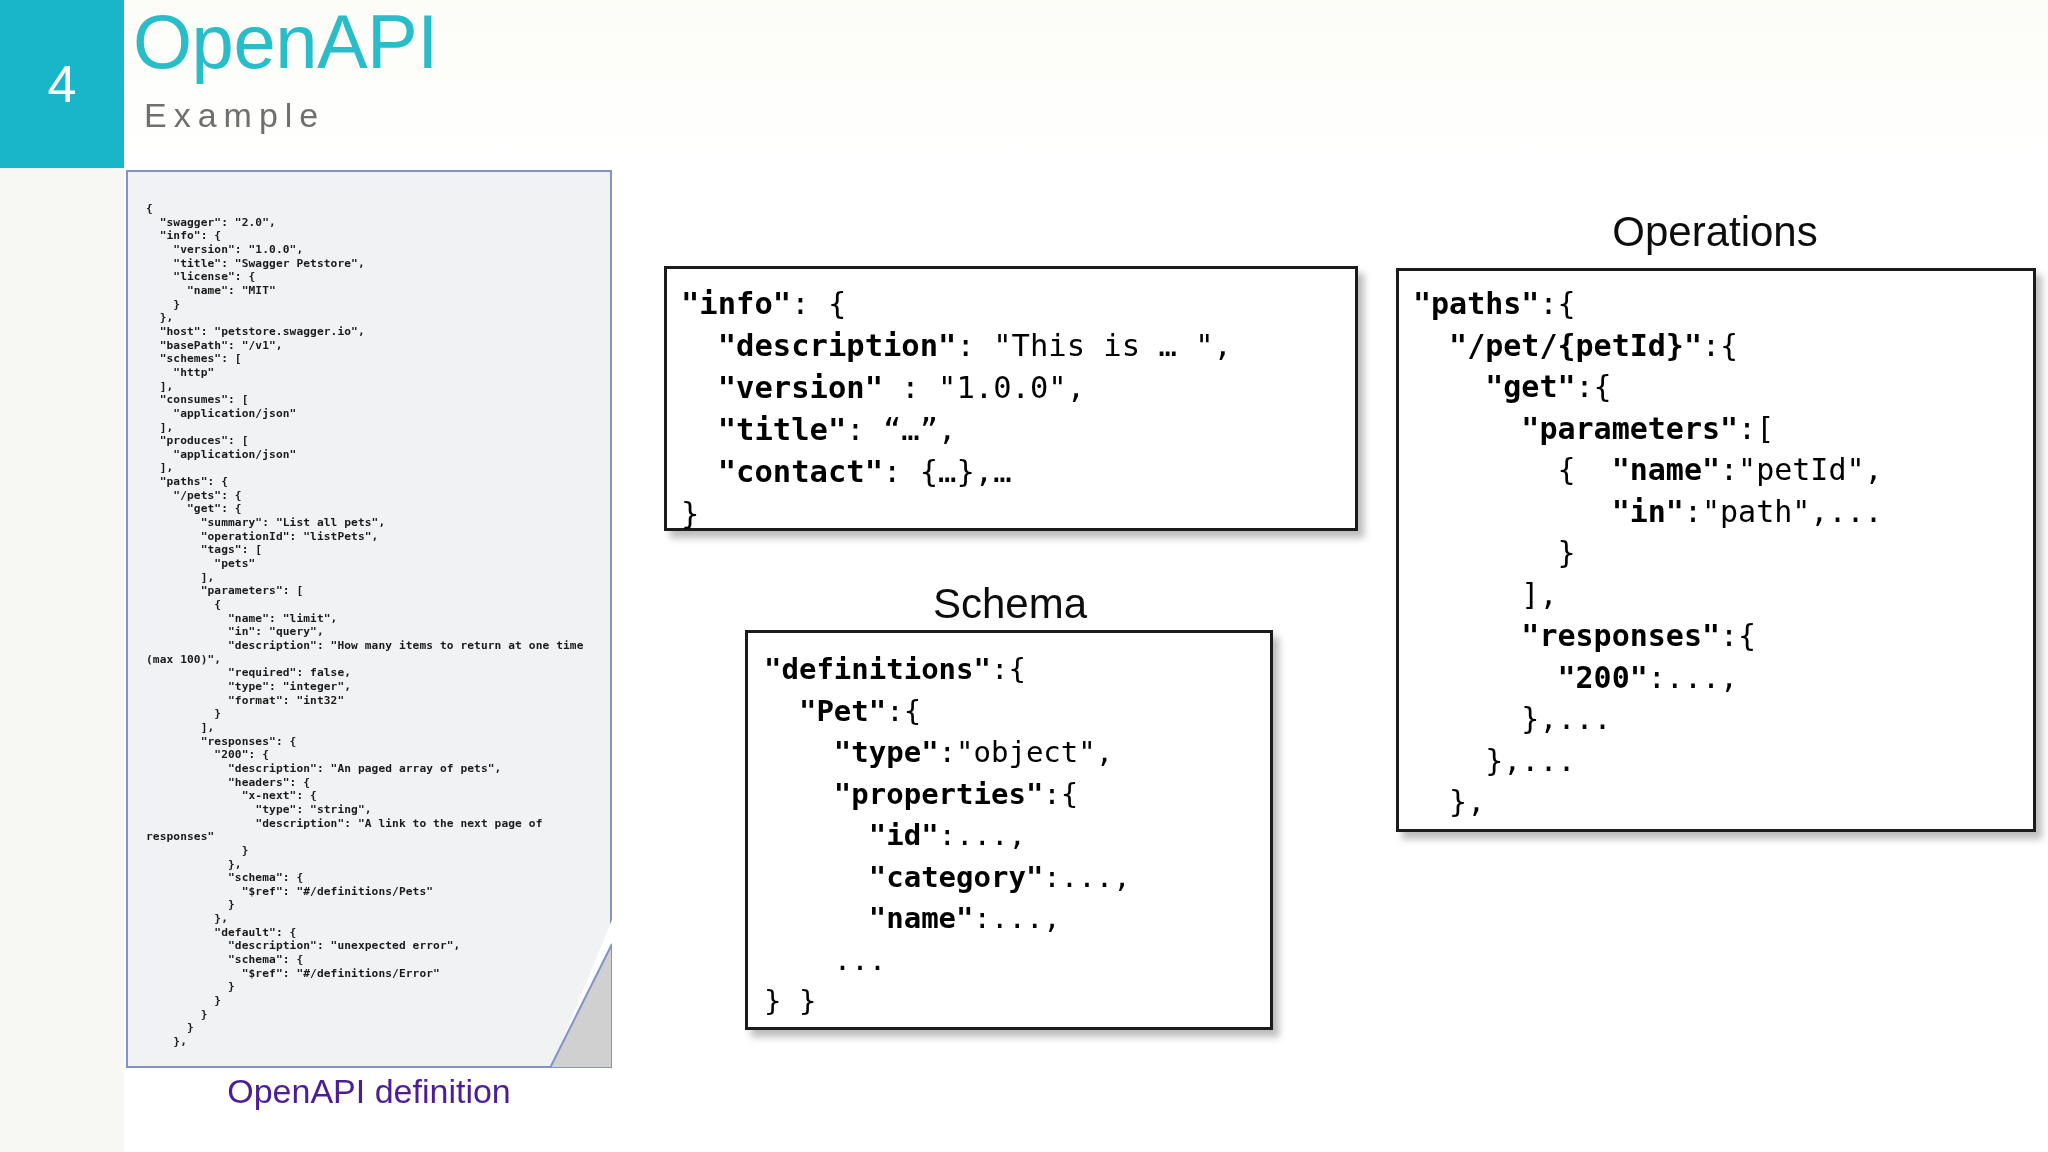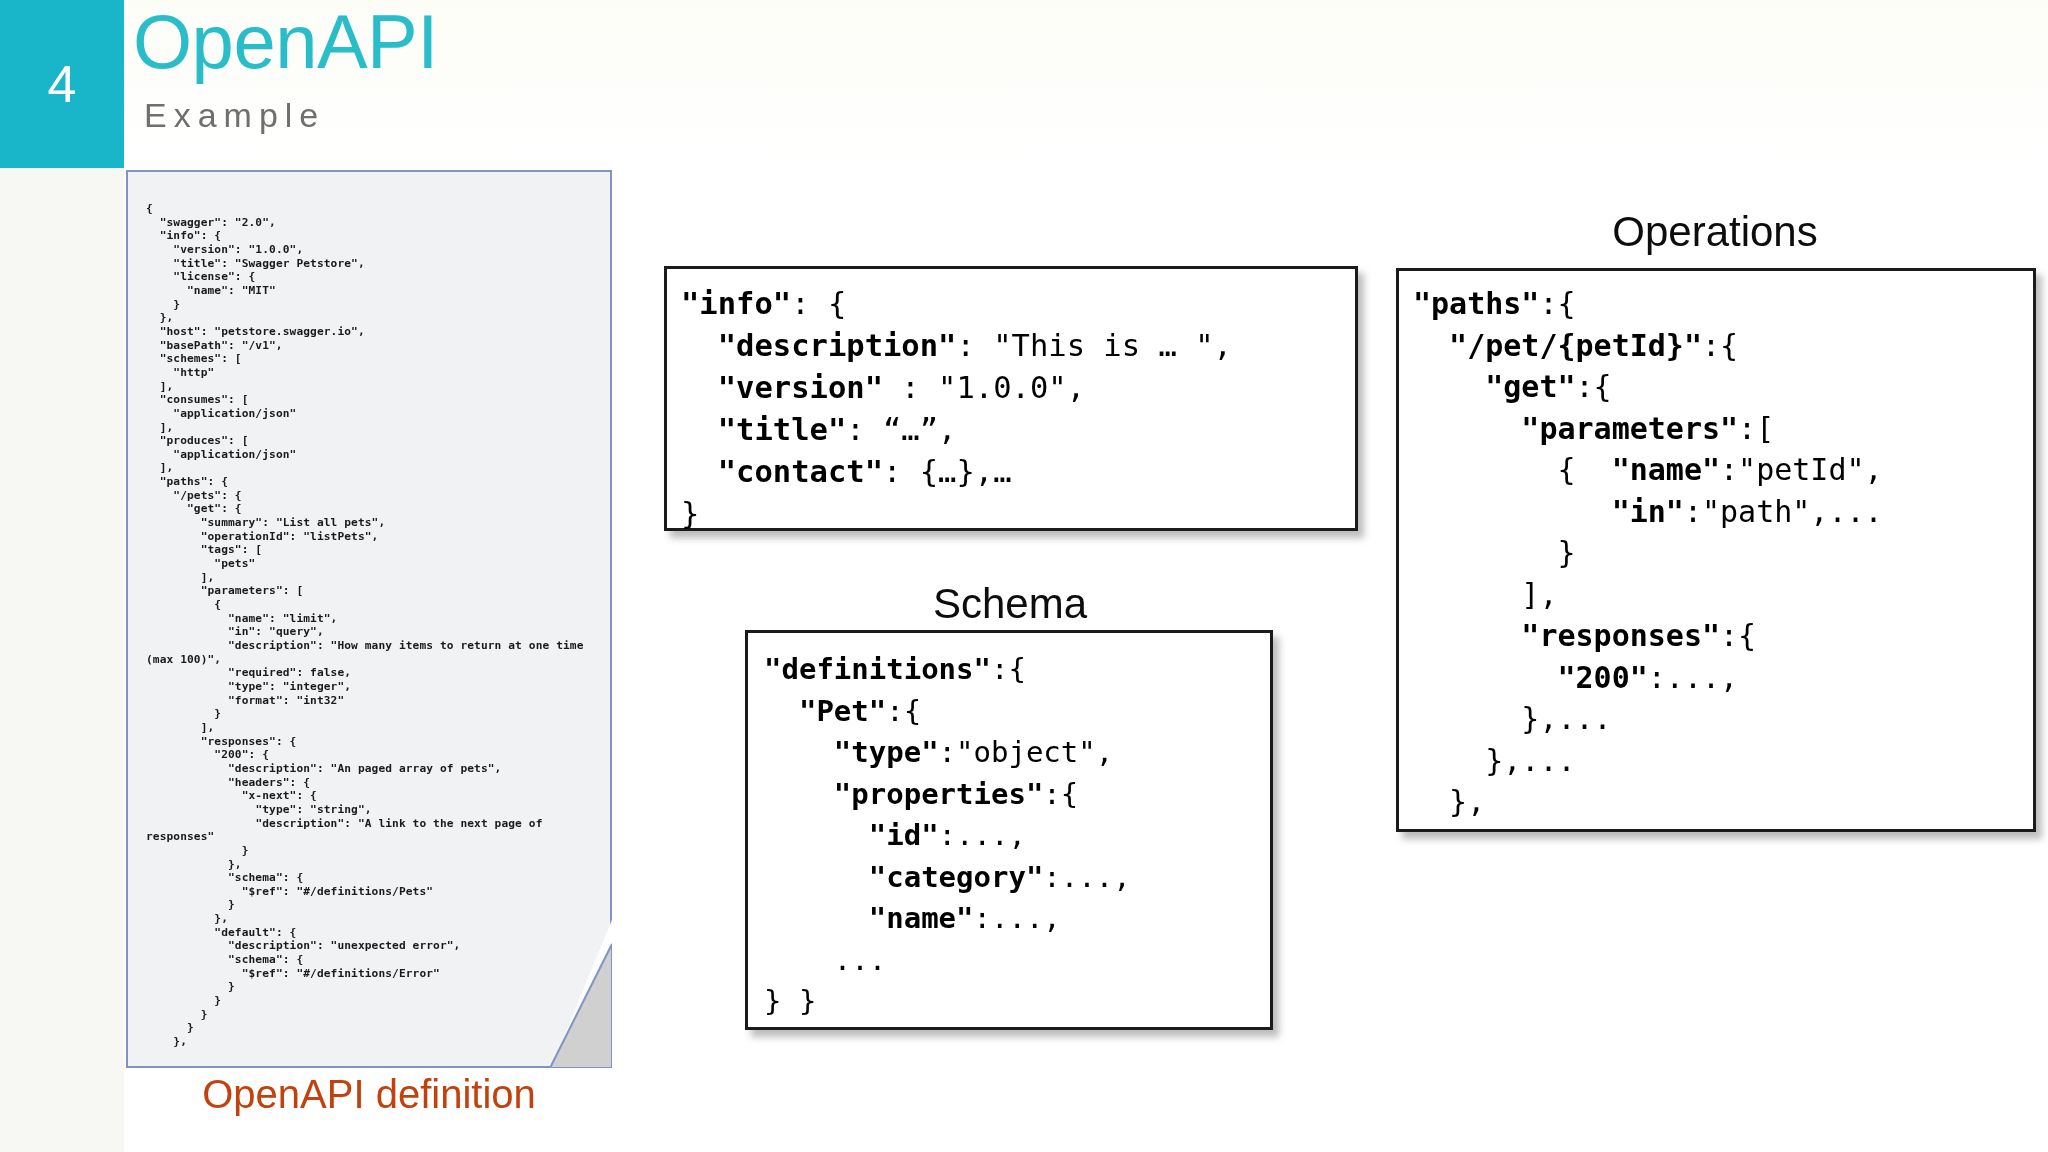--- a/index.html
+++ b/index.html
@@ -98,23 +98,23 @@
     color: #1a1a1a;
     white-space: pre-wrap;
     word-break: break-word;
     letter-spacing: 0.1px;
   }
   .doc-caption {
     position: absolute;
     left: 126px; top: 1072px;
     width: 486px;
     text-align: center;
-    font-size: 40px;
+    font-size: 34px;
     font-weight: 400;
-    color: #c2410c;
+    color: #4c1d95;
   }
 
   
   .box-title {
     position: absolute;
     font-size: 42px;
     font-weight: 400;
     color: #0d0d0d;
     text-align: center;
   }

